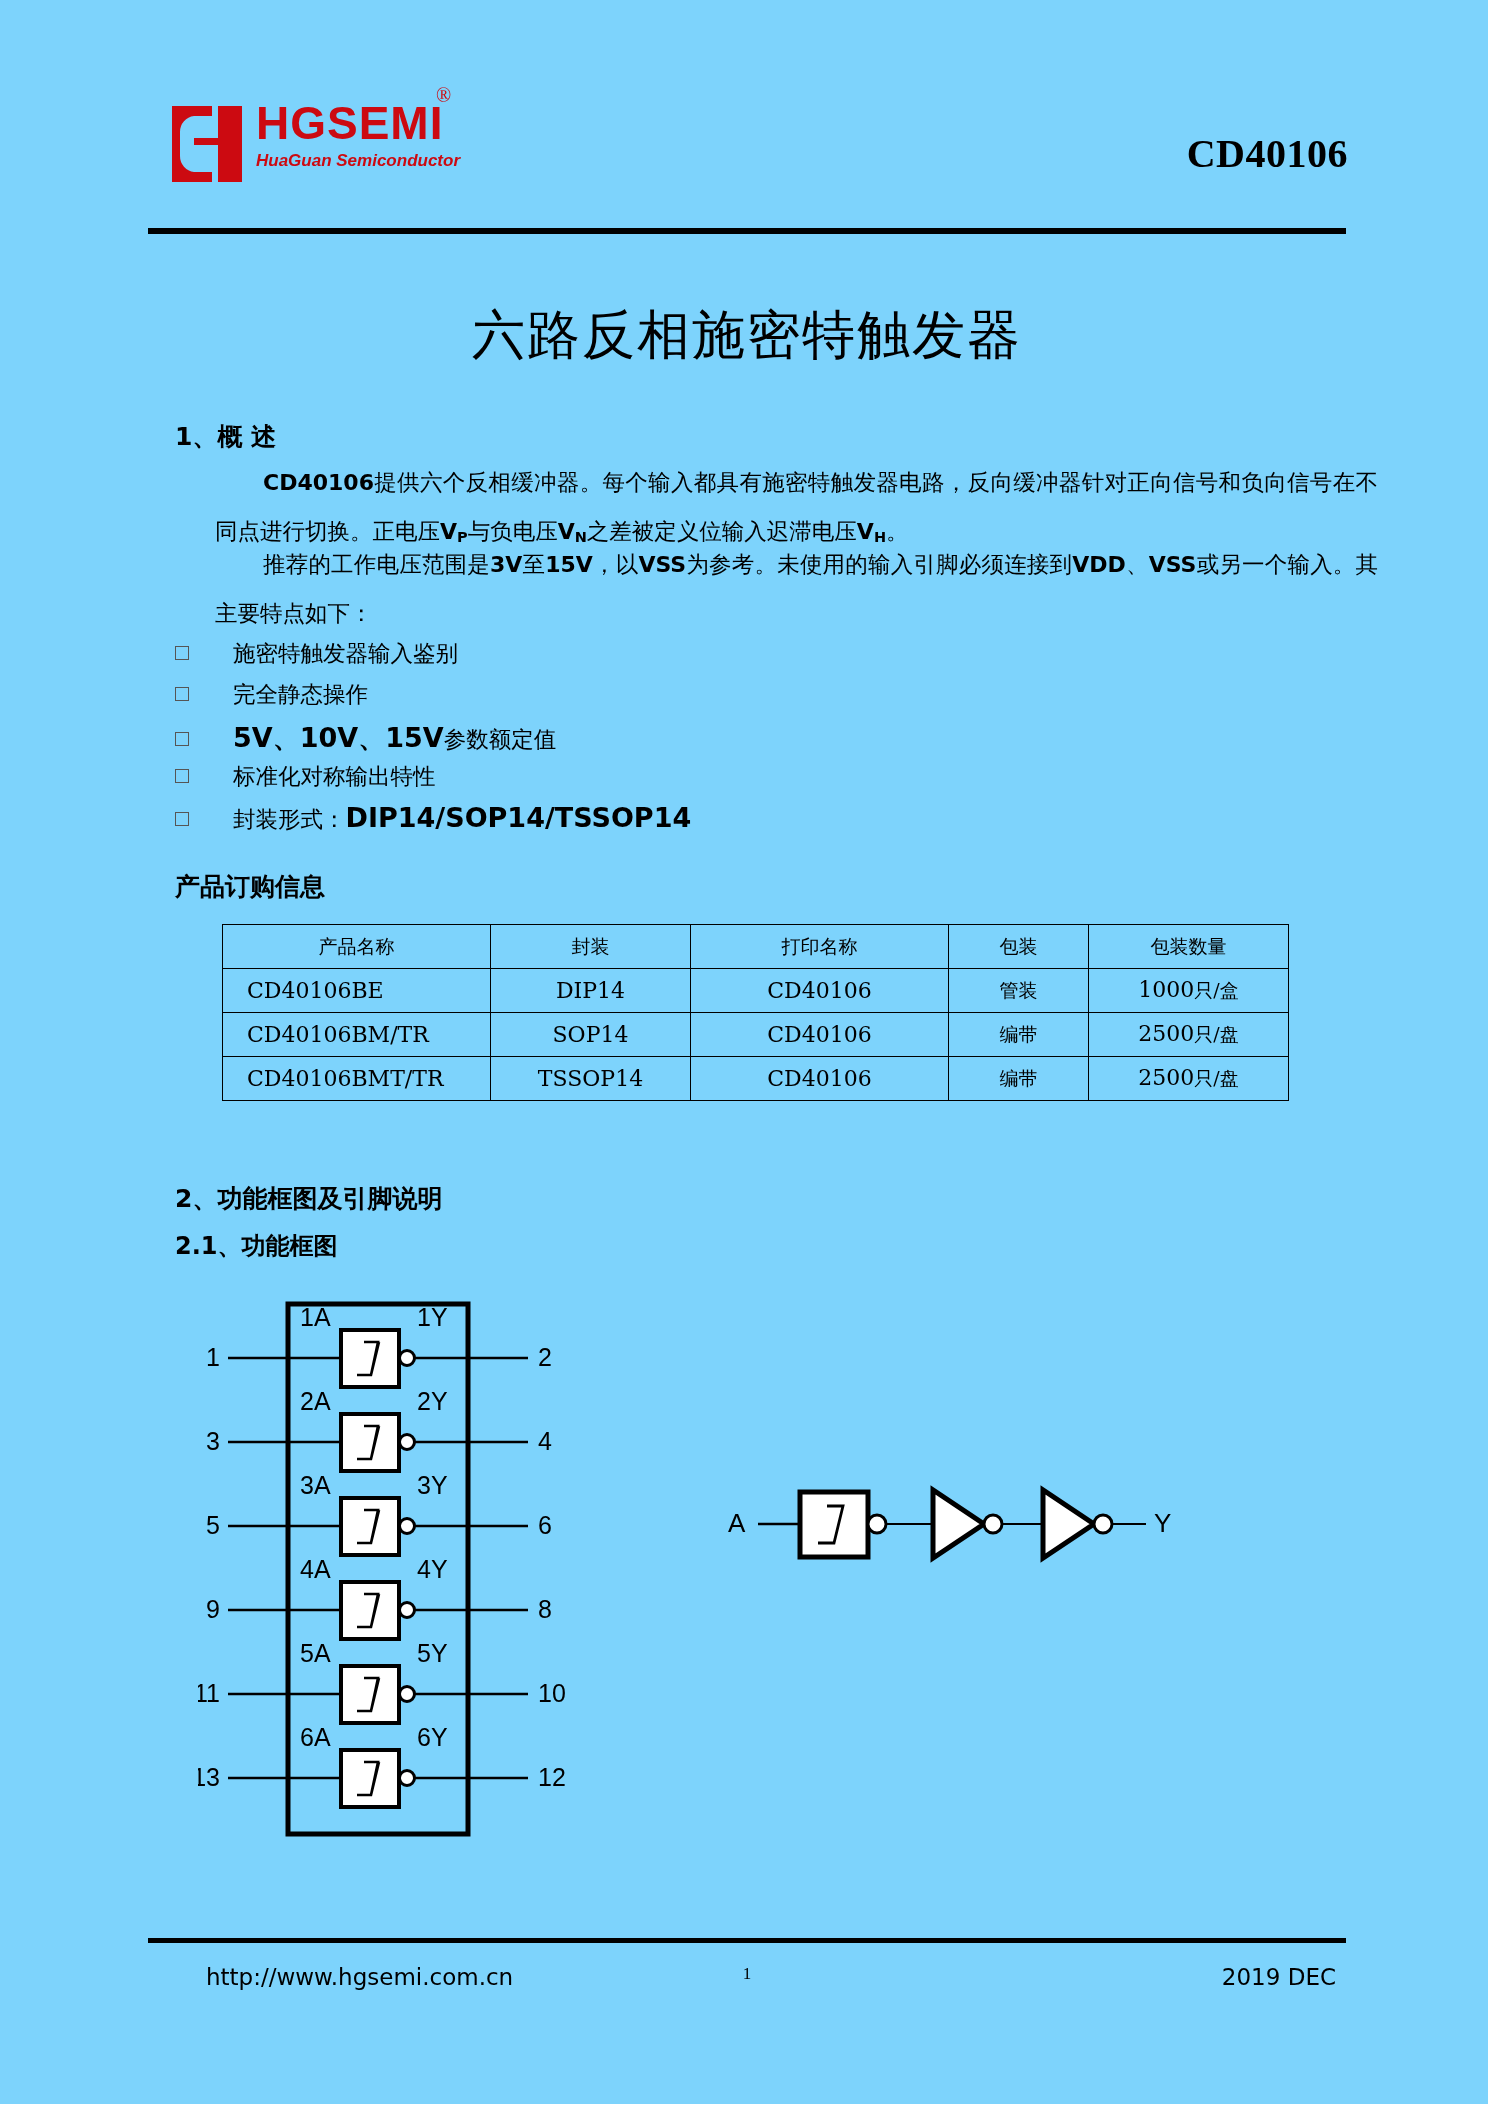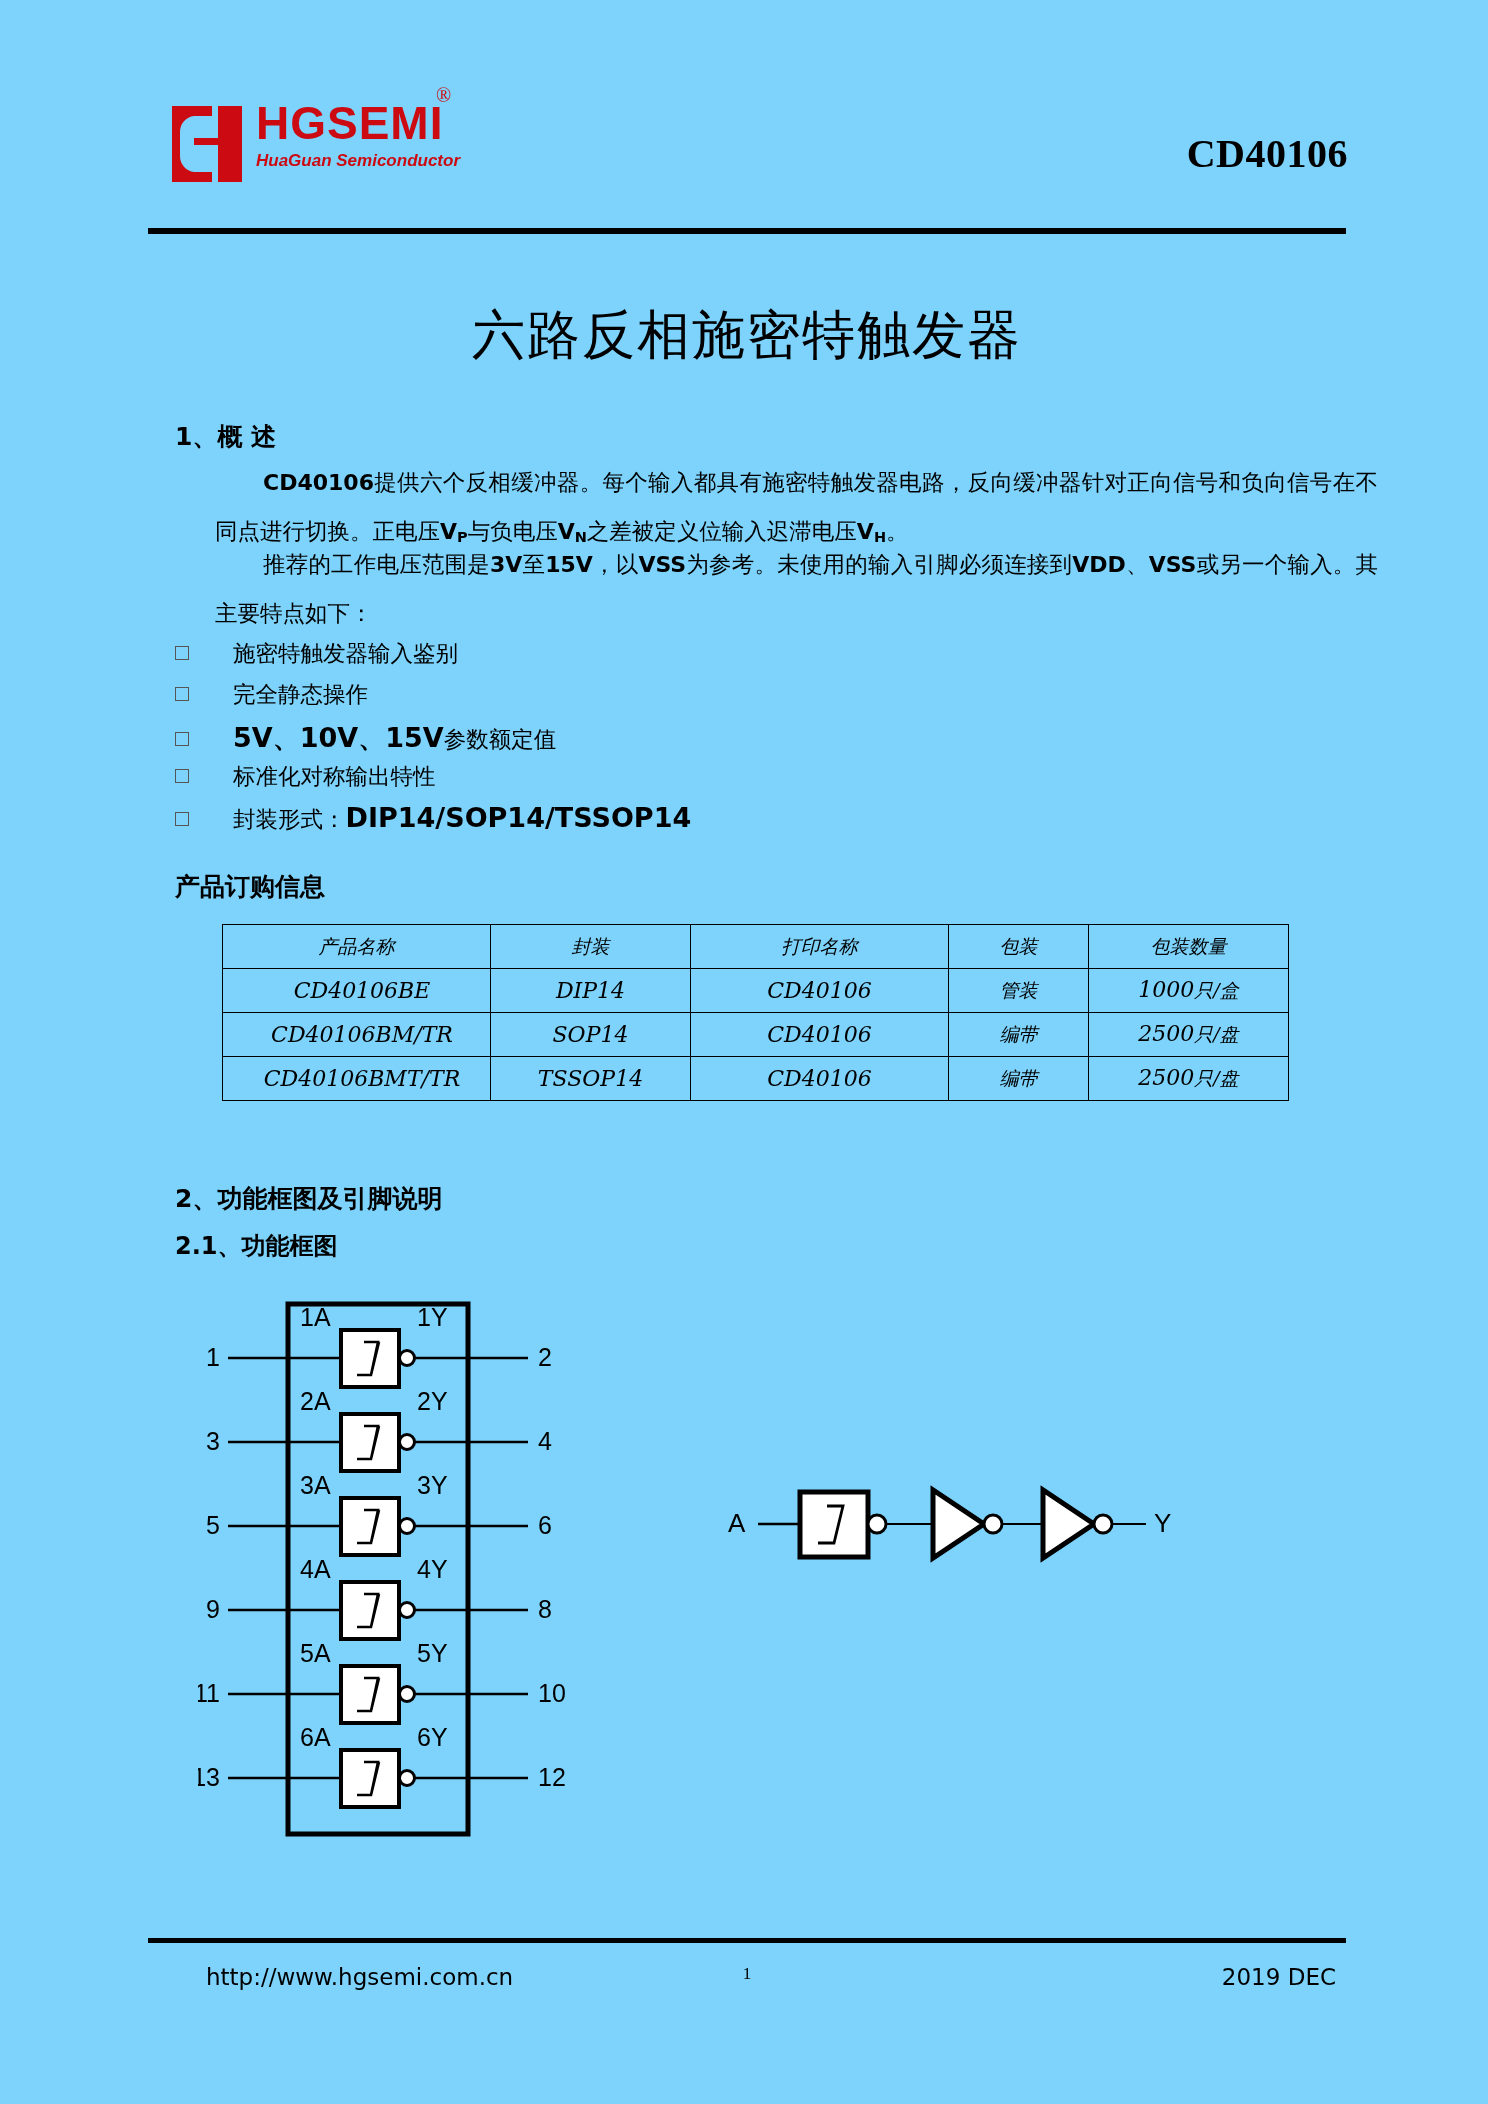--- a/index.html
+++ b/index.html
@@ -185,31 +185,30 @@
     table-layout: fixed;
   }
   table.order th,
   table.order td {
     border: 1.5px solid #000;
     height: 41px;
     text-align: center;
     vertical-align: middle;
     font-weight: normal;
     color: #000;
-    font-style: italic;
   }
   table.order th {
     font-size: 19px;
   }
   table.order td {
     font-size: 22px;
   }
   table.order td.name {
-    text-align: center;
-    padding-left: 12px;
+    text-align: left;
+    padding-left: 24px;
   }
   table.order .cn {
     font-size: 19px;
   }
   .col1 { width: 268px; }
   .col2 { width: 200px; }
   .col3 { width: 258px; }
   .col4 { width: 140px; }
   .col5 { width: 200px; }
 

